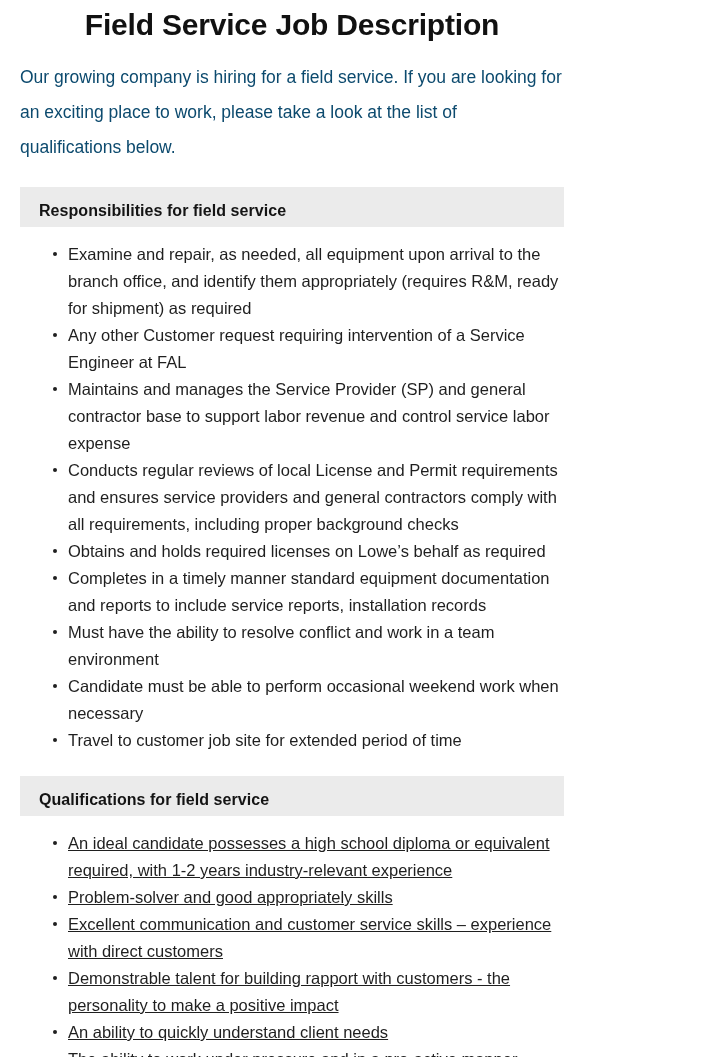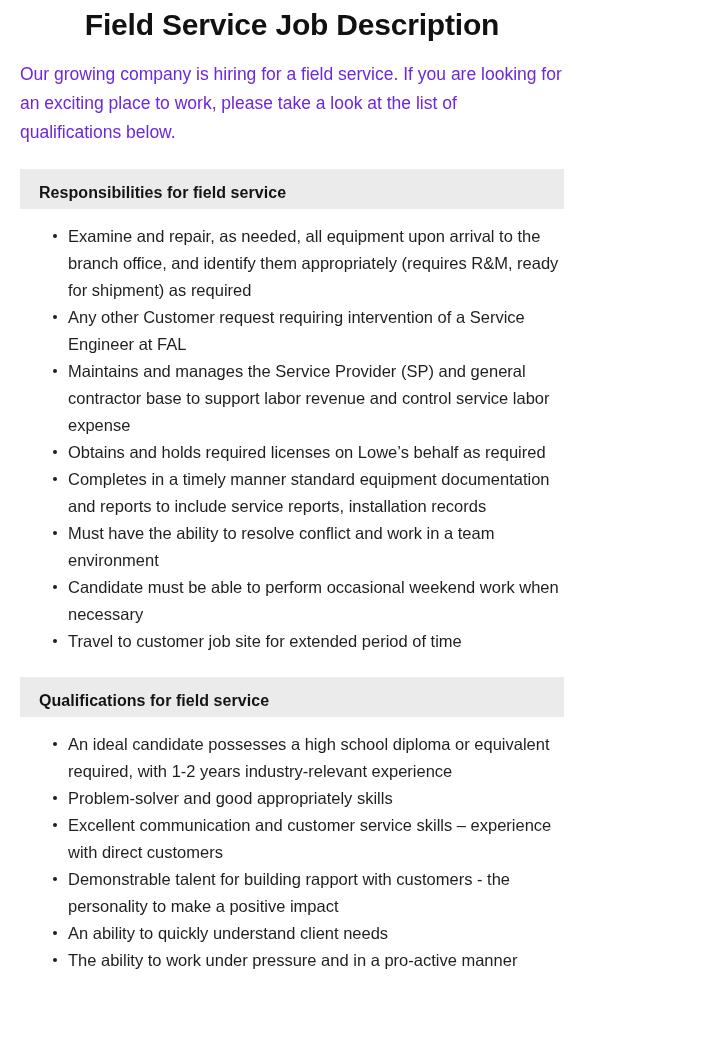--- a/index.html
+++ b/index.html
@@ -29,22 +29,22 @@
     font-size: 30px;
     line-height: 38px;
     font-weight: 700;
     letter-spacing: -0.2px;
     color: #111111;
   }
   .intro {
     margin: 16px 0 0 0;
     padding: 0 22px 0 20px;
     font-size: 17.5px;
-    line-height: 29px;
-    color: #6d28d9;
+    line-height: 35px;
+    color: #0c4a6e;
     font-weight: 400;
   }
   .section-band {
     margin: 22px 20px 0 20px;
     background: #ebebeb;
     height: 40px;
     display: flex;
     align-items: center;
     padding: 8px 0 0 19px;
     box-sizing: border-box;
@@ -77,20 +77,21 @@
     width: 4px;
     height: 4px;
     border-radius: 50%;
     background: #1f1f1f;
   }
   .qual-list {
     margin-top: 18px;
   }
   .qual-list li {
     padding-left: 59px;
+    text-decoration: underline;
   }
   .tail-space {
     height: 22px;
   }
 </style>
 </head>
 <body>
 
 <div class="page">
 
@@ -99,20 +100,21 @@
   <p class="intro">Our growing company is hiring for a field service. If you are looking for an exciting place to work, please take a look at the list of qualifications below.</p>
 
   <div class="section-band">
     <span class="section-band-title">Responsibilities for field service</span>
   </div>
 
   <ul class="item-list" id="responsibilities-list">
       <li><span class="bullet-dot"></span><span>Examine and repair, as needed, all equipment upon arrival to the branch office, and identify them appropriately (requires R&amp;M, ready for shipment) as required</span></li>
       <li><span class="bullet-dot"></span><span>Any other Customer request requiring intervention of a Service Engineer at FAL</span></li>
       <li><span class="bullet-dot"></span><span>Maintains and manages the Service Provider (SP) and general contractor base to support labor revenue and control service labor expense</span></li>
+      <li><span class="bullet-dot"></span><span>Conducts regular reviews of local License and Permit requirements and ensures service providers and general contractors comply with all requirements, including proper background checks</span></li>
       <li><span class="bullet-dot"></span><span>Obtains and holds required licenses on Lowe’s behalf as required</span></li>
       <li><span class="bullet-dot"></span><span>Completes in a timely manner standard equipment documentation and reports to include service reports, installation records</span></li>
       <li><span class="bullet-dot"></span><span>Must have the ability to resolve conflict and work in a team environment</span></li>
       <li><span class="bullet-dot"></span><span>Candidate must be able to perform occasional weekend work when necessary</span></li>
       <li><span class="bullet-dot"></span><span>Travel to customer job site for extended period of time</span></li>
     </ul>
 
   <div class="section-band">
     <span class="section-band-title">Qualifications for field service</span>
   </div>

